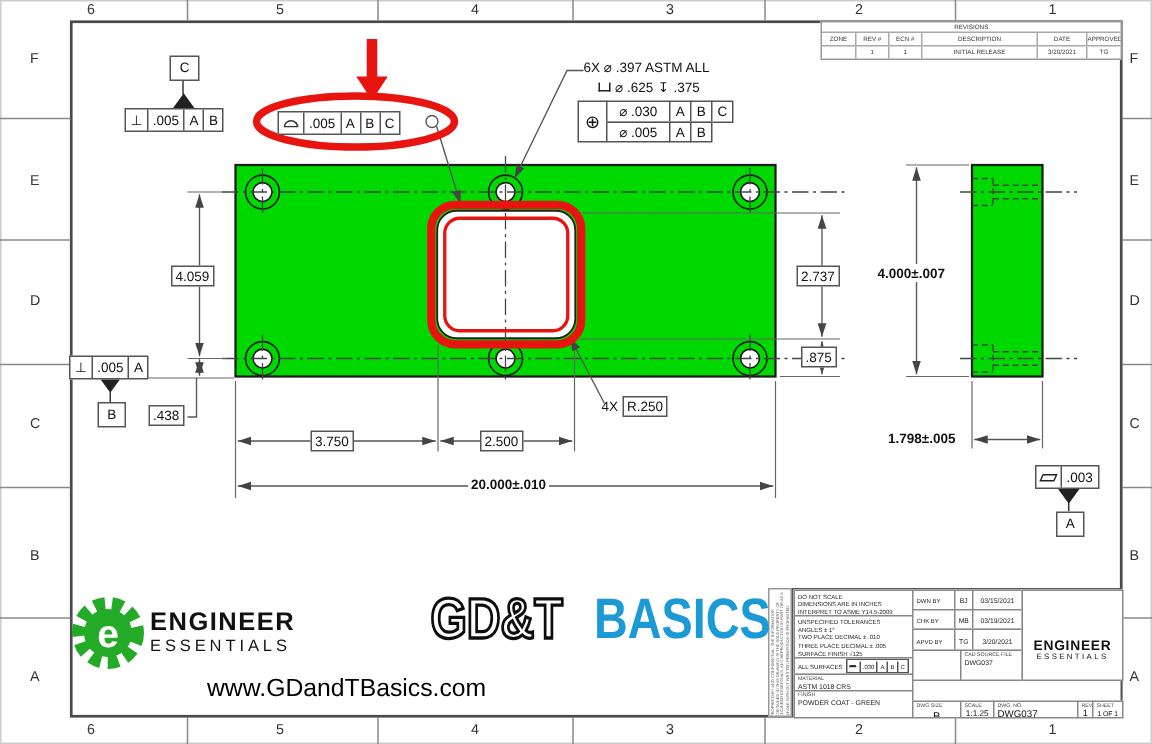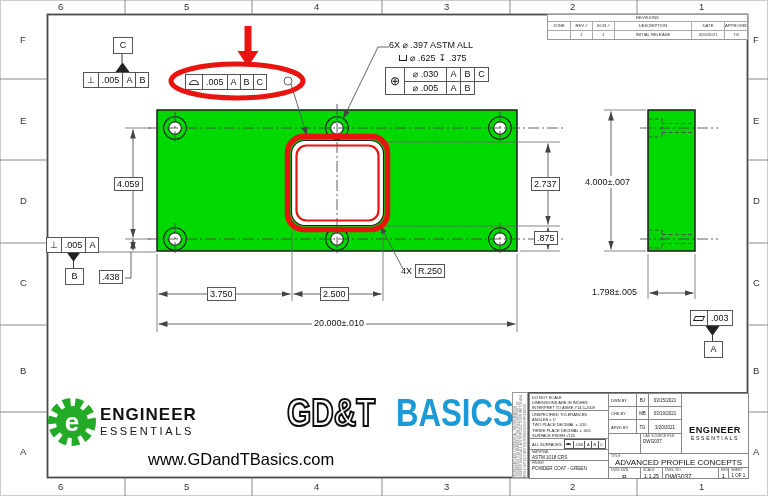--- a/index.html
+++ b/index.html
@@ -1,21 +1,21 @@
 <!DOCTYPE html>
 <html><head>
 <meta charset="utf-8">
 <style>
   html,body{margin:0;padding:0;background:#fff;font-family:"Liberation Sans",sans-serif;}
   #sheet{position:relative;width:768px;height:496px;background:#fff;overflow:hidden;}
   .abs{position:absolute;}
   svg{position:absolute;left:0;top:0;}
   .zone{position:absolute;font-size:9.5px;color:#333;}
   .dim{position:absolute;border:1px solid #555;background:#fff;font-size:9px;line-height:12px;padding:0 2px;color:#111;white-space:nowrap;}
-  .dimplain{position:absolute;background:#fff;font-size:9px;line-height:12px;color:#111;white-space:nowrap;padding:0 2px;}
+  .dimplain{position:absolute;background:#fff;font-size:9px;line-height:12px;color:#111;white-space:nowrap;padding:0 2px;font-weight:bold;}
   .fcf{position:absolute;display:flex;background:#fff;border:1px solid #555;height:14px;align-items:stretch;}
   .fcf .c{border-left:1px solid #555;font-size:9px;line-height:13px;padding:0 3px;display:flex;align-items:center;justify-content:center;color:#111;white-space:nowrap;}
   .fcf .c:first-child{border-left:none;}
   .datum{position:absolute;border:1px solid #555;background:#fff;font-size:9px;text-align:center;color:#111;}
   .psym{width:10px;height:5px;border:1px solid #333;border-radius:10px 10px 0 0;box-sizing:border-box;}
   .psym-mini{width:5px;height:2.5px;border:0.7px solid #333;border-radius:5px 5px 0 0;box-sizing:border-box;display:inline-block;}
   .flsym{width:10px;height:5px;border:1.2px solid #222;transform:skewX(-24deg);box-sizing:border-box;}
   .cbsym{width:8px;height:6px;border:1px solid #222;border-top:none;display:inline-block;box-sizing:border-box;}
   .pfcf-cell{position:absolute;border:1px solid #555;background:#fff;font-size:9px;display:flex;align-items:center;justify-content:center;color:#111;white-space:nowrap;box-sizing:border-box;}
   .callout-line{position:absolute;font-size:9px;color:#111;white-space:nowrap;display:flex;align-items:center;gap:3px;}
@@ -376,24 +376,20 @@
   <div class="tbc" style="left:111px;top:40px;width:42px;height:21px">
     <span class="tb-microlabel">CAD SOURCE FILE</span>
     <span class="tb-val">DWG037</span>
   </div>
 
   <div class="tbc" style="left:152px;top:0;width:68px;height:61px;text-align:center">
     <div style="margin-top:31px;font-size:9.2px;font-weight:bold;letter-spacing:0.5px;color:#111">ENGINEER</div>
     <div style="font-size:5.2px;letter-spacing:1.6px;color:#111">ESSENTIALS</div>
   </div>
 
-  <div class="tbc" style="left:79px;top:60px;width:141px;height:15px">
-    <span class="tb-microlabel">TITLE</span>
-    <div style="font-size:8px;text-align:center;margin-top:-1px;color:#111">ADVANCED PROFILE CONCEPTS</div>
-  </div>
 
   <div class="tbc" style="left:79px;top:74px;width:33px;height:12px">
     <span class="tb-microlabel">DWG SIZE</span>
     <div style="font-size:7.5px;text-align:center;color:#111">B</div>
   </div>
   <div class="tbc" style="left:111px;top:74px;width:23px;height:12px">
     <span class="tb-microlabel">SCALE</span>
     <div style="font-size:5.5px;text-align:center;color:#111">1:1.25</div>
   </div>
   <div class="tbc" style="left:133px;top:74px;width:57px;height:12px">
@@ -407,15 +403,15 @@
   <div class="tbc" style="left:199px;top:74px;width:21px;height:12px">
     <span class="tb-microlabel">SHEET</span>
     <div style="font-size:4.5px;text-align:center;color:#111">1 OF 1</div>
   </div>
 </div>
 
 <div class="brand-eng" style="left:100px;top:405px;font-size:17px;letter-spacing:1px">ENGINEER</div>
 <div class="brand-eng" style="left:100px;top:425px;font-size:11px;letter-spacing:2.6px;font-weight:normal">ESSENTIALS</div>
 <div class="gdt-outline" style="left:287px;top:393px">GD&amp;T</div>
 <div class="gdt-blue" style="left:396px;top:393px;color:#1b9ad6">BASICS</div>
-<div class="url" style="left:148px;top:450px">www.GDandTBasics.com</div>
+<div class="url" style="left:138px;top:450px">www.GDandTBasics.com</div>
 
 </div>
 
 </body></html>

